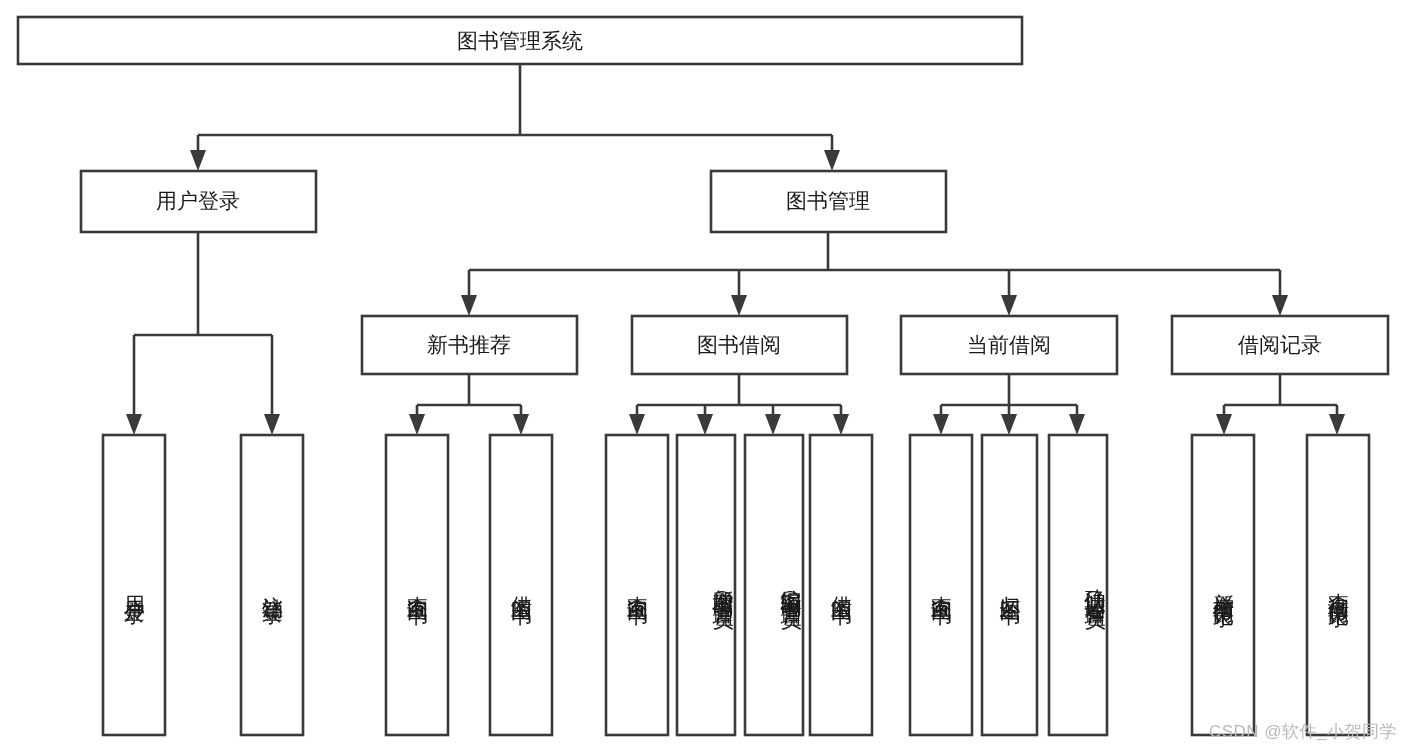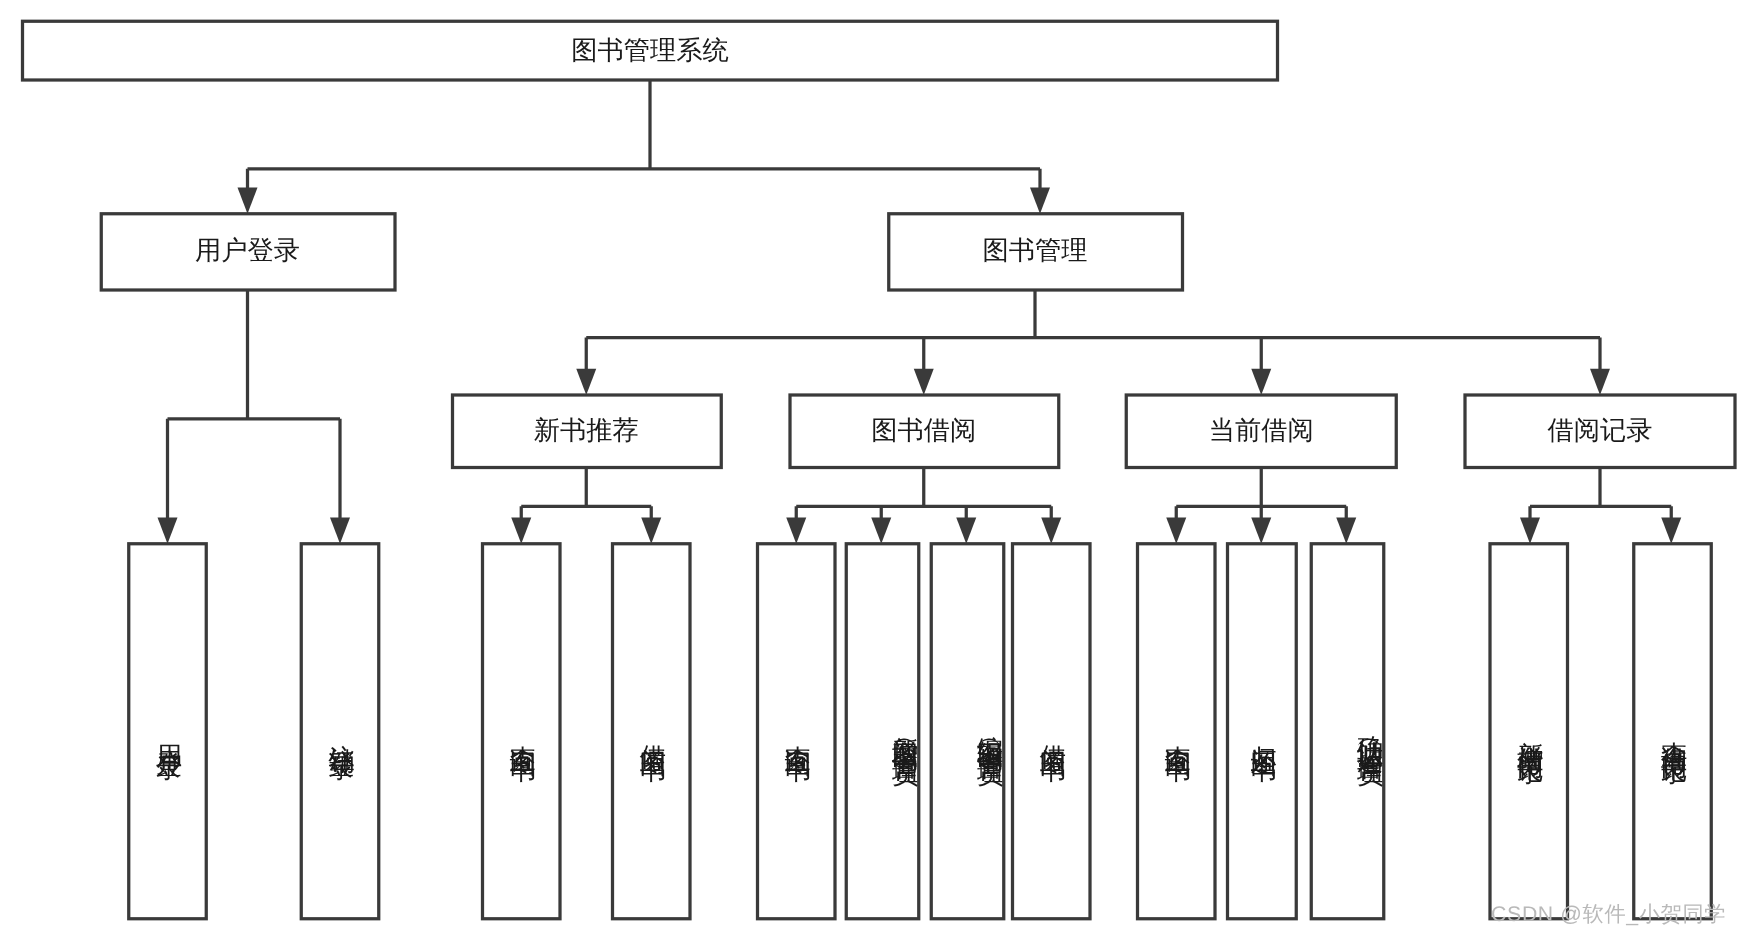--- a/index.html
+++ b/index.html
@@ -58,21 +58,21 @@
     color: #1a1a1a;
     display: flex;
     align-items: center;
     justify-content: center;
     text-align: center;
     white-space: nowrap;
     pointer-events: none;
   }
   .watermark {
     position: absolute;
-    right: 24px;
+    right: 8px;
     bottom: 4px;
     font-family: "Liberation Sans", "DejaVu Sans", sans-serif;
     font-size: 17px;
     color: #b9b9b9;
     letter-spacing: 0.5px;
     white-space: nowrap;
   }
 </style>
 </head>
 <body>

